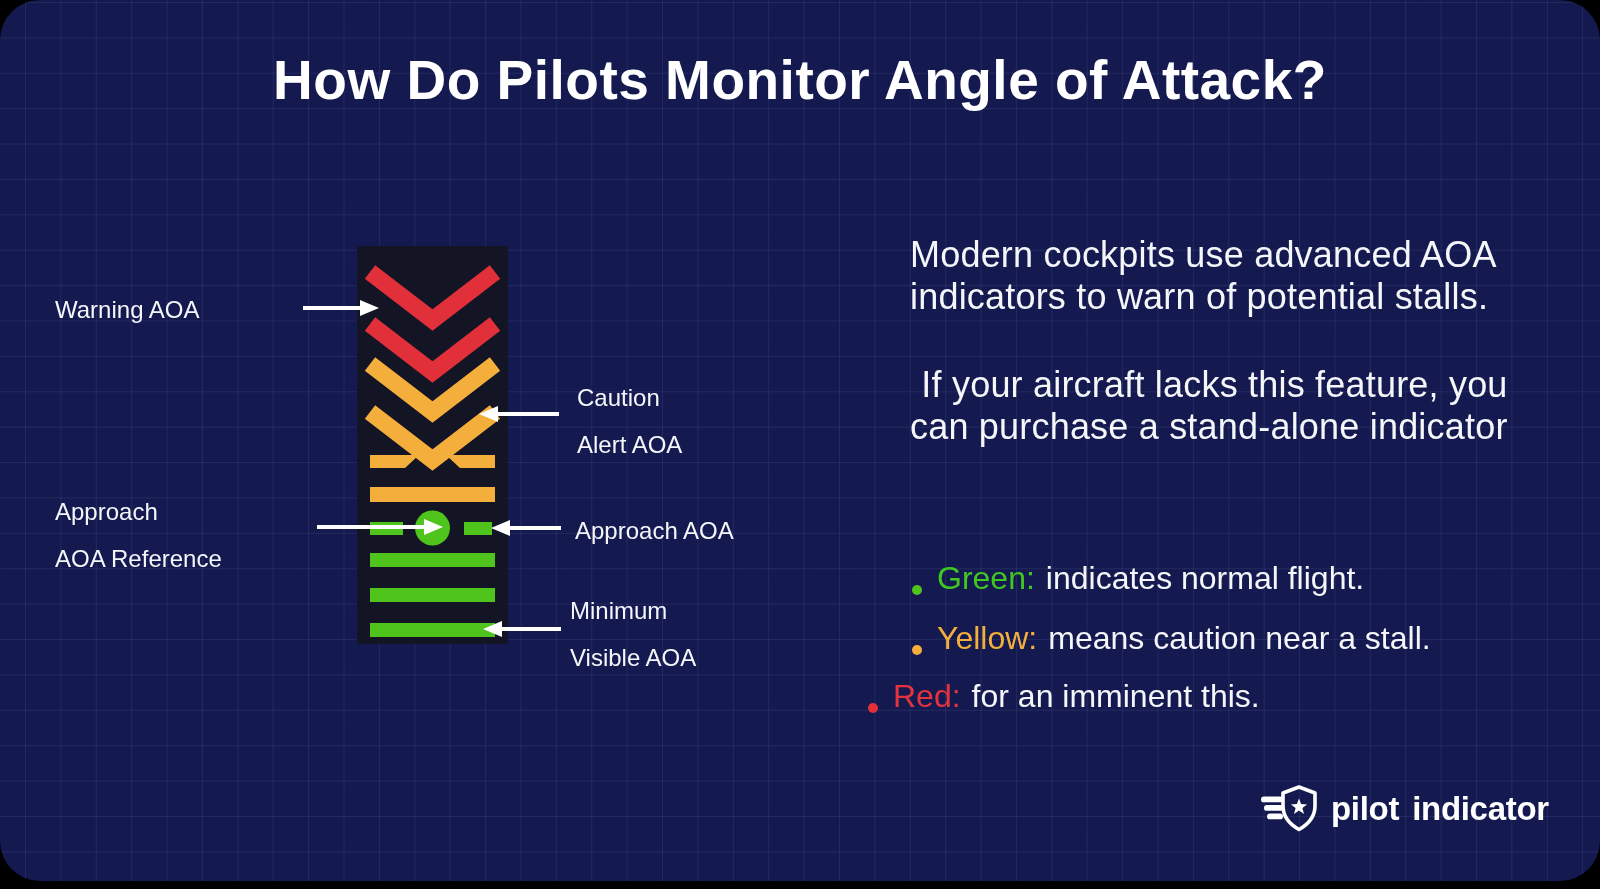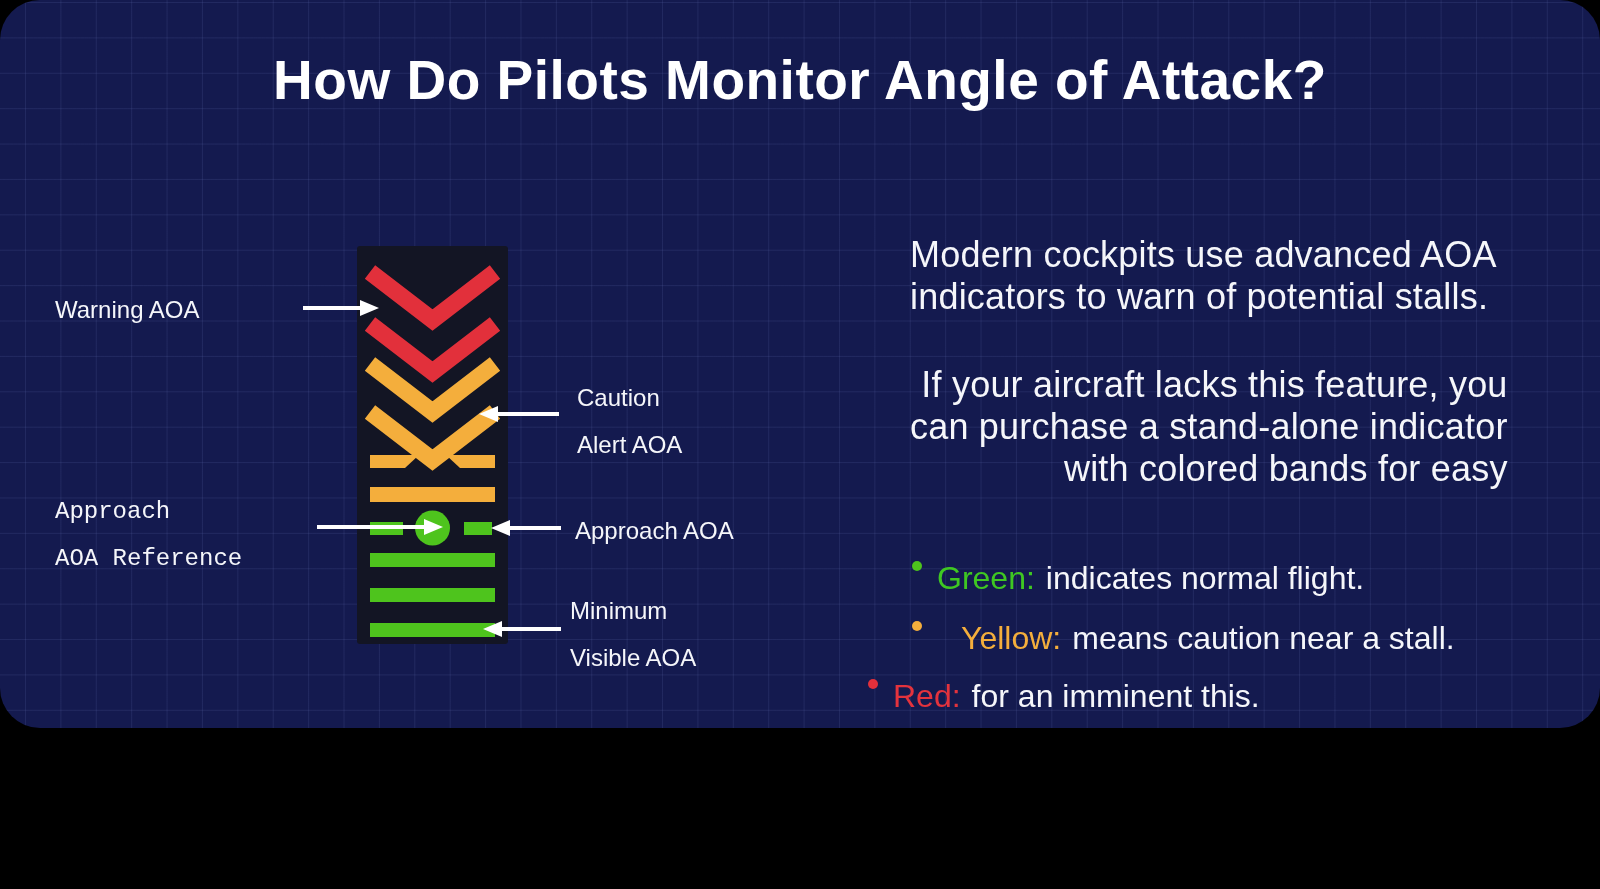--- a/index.html
+++ b/index.html
@@ -1,18 +1,18 @@
 <!DOCTYPE html>
 <html><head>
 <meta charset="utf-8">
 <style>
   html,body{margin:0;padding:0;background:#000;}
   .card{
     position:relative;
-    width:1600px;height:728px;
+    width:1600px;height:881px;
     background-color:#141A4F;
     background-image:
       linear-gradient(to right, rgba(130,145,215,0.13) 1px, transparent 1px),
       linear-gradient(to bottom, rgba(130,145,215,0.13) 1px, transparent 1px);
     background-size:35.4px 35.4px;
     background-position:25px 2px;
     border-radius:40px;
     overflow:hidden;
     font-family:"Liberation Sans", sans-serif;
     color:#F5F6FA;
@@ -20,28 +20,28 @@
   .abs{position:absolute;}
   .title{
     top:48px;left:0;width:100%;
     text-align:center;
     font-size:55px;font-weight:700;color:#FFFFFF;
     letter-spacing:0.5px;line-height:64px;
   }
   .label{font-size:24px;line-height:47px;color:#F5F6FA;white-space:nowrap;}
   .label .line{display:block;}
   .para{font-size:36px;line-height:42px;letter-spacing:0.2px;white-space:nowrap;}
-  .legend-row{font-size:32px;line-height:34px;white-space:nowrap;display:flex;align-items:flex-start;}
+  .legend-row{font-size:32px;line-height:34px;white-space:nowrap;display:flex;align-items:flex-end;}
   .dot{display:inline-block;width:10px;height:10px;border-radius:50%;margin-right:15px;}
   .dot-green{background:#4EC41D;}
   .dot-yellow{background:#F4AE3C;}
   .dot-red{background:#E2303B;}
   .term{margin-right:11px;}
   .term-green{color:#3FC722;}
-  .term-yellow{color:#F4AE3C;margin-left:24px;}
+  .term-yellow{color:#F4AE3C;}
   .term-red{color:#E4333D;}
   .arrow line{stroke:#FFFFFF;stroke-width:4;}
   .arrow polygon{fill:#FFFFFF;}
   .logo{display:flex;align-items:center;gap:9px;}
   .logo-text{font-size:33px;font-weight:700;color:#FFFFFF;letter-spacing:-0.3px;display:flex;gap:13px;}
 </style>
 </head>
 <body>
 
 <div class="card">
@@ -86,40 +86,39 @@
       <polygon points="19,1 0,9 19,17"></polygon>
   </svg>
 
   <div class="abs label" style="left:55px;top:286px;">
     <span class="line">Warning AOA</span>
   </div>
   <div class="abs label" style="left:577px;top:374px;">
     <span class="line">Caution</span>
     <span class="line">Alert AOA</span>
   </div>
-  <div class="abs label" style="left:55px;top:488px;font-family:Liberation Mono, monospace;">
+  <div class="abs label" style="left:55px;top:488px;">
     <span class="line">Approach</span>
     <span class="line">AOA Reference</span>
   </div>
   <div class="abs label" style="left:575px;top:507px;">
     <span class="line">Approach AOA</span>
   </div>
   <div class="abs label" style="left:570px;top:587px;">
     <span class="line">Minimum</span>
     <span class="line">Visible AOA</span>
   </div>
 
   <div class="abs para" style="left:910px;top:234px;">
     <div>Modern cockpits use advanced AOA</div>
     <div>indicators to warn of potential stalls.</div>
   </div>
   <div class="abs para" style="left:910px;top:364px;text-align:right;">
     <div>If your aircraft lacks this feature, you</div>
     <div>can purchase a stand-alone indicator</div>
-    <div>with colored bands for easy</div>
   </div>
 
   <div class="abs legend-row" style="left:912px;top:561px;">
     <span class="dot dot-green"></span>
     <span class="term term-green">Green:</span>
     <span>indicates normal flight.</span>
   </div>
   <div class="abs legend-row" style="left:912px;top:621px;">
     <span class="dot dot-yellow"></span>
     <span class="term term-yellow">Yellow:</span>
@@ -134,17 +133,17 @@
   <div class="abs logo" style="left:1258px;top:784px;">
     <svg width="64" height="50" viewBox="0 0 62 50">
       <rect x="2" y="12.5" width="22" height="5.8" rx="2.9" fill="#FFFFFF"></rect>
       <rect x="5" y="21" width="19" height="5.8" rx="2.9" fill="#FFFFFF"></rect>
       <rect x="8" y="29.5" width="16" height="5.8" rx="2.9" fill="#FFFFFF"></rect>
       <path d="M40,3 L56,9 V22 C56,33 48,41 40,45.5 C32,41 24,33 24,22 V9 Z" fill="none" stroke="#FFFFFF" stroke-width="3.6" stroke-linejoin="round"></path>
       <polygon fill="#FFFFFF" points="40,14.5 42.1,20.1 48.1,20.4 43.4,24.1 45,29.9 40,26.6 35,29.9 36.6,24.1 31.9,20.4 37.9,20.1"></polygon>
     </svg>
     <span class="logo-text">
       <span>pilot</span>
-      <span>advanced</span>
+      <span>indicator</span>
     </span>
   </div>
 
 </div>
 
 </body></html>

